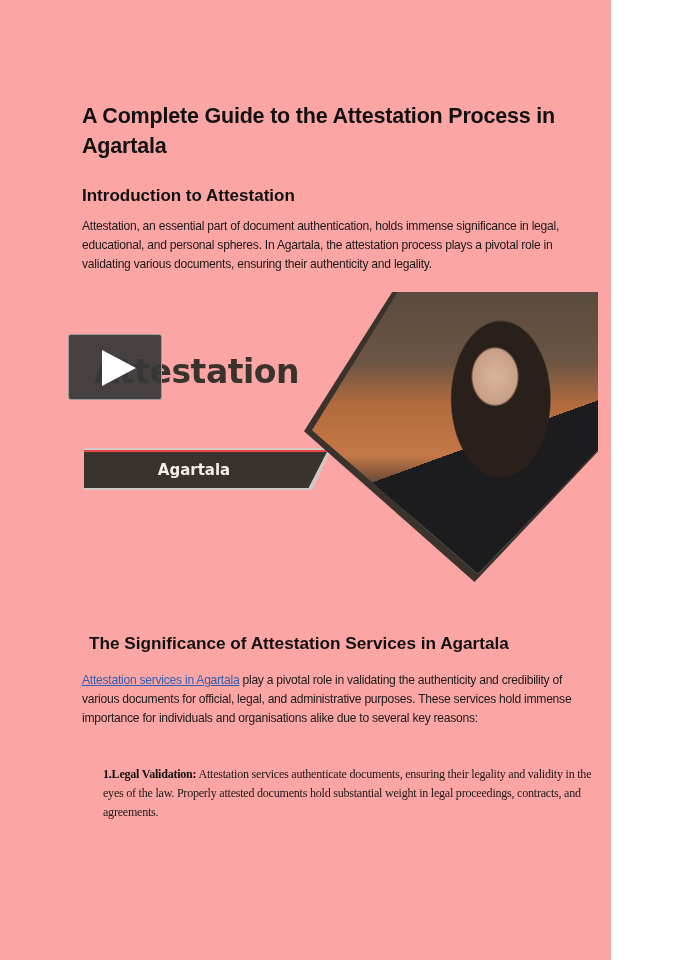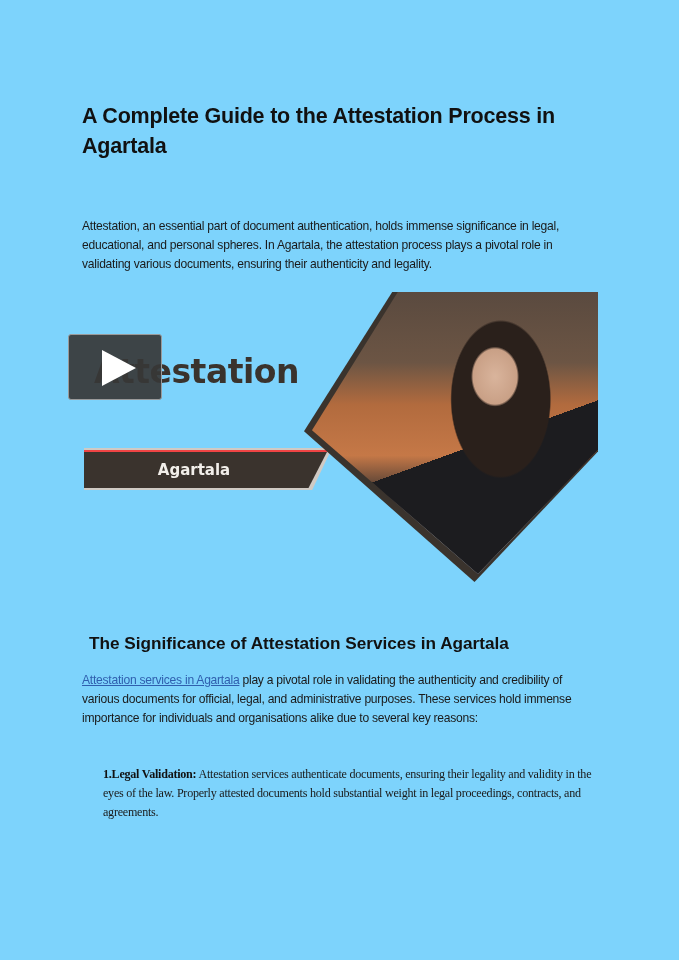--- a/index.html
+++ b/index.html
@@ -1,19 +1,19 @@
 <!DOCTYPE html>
 <html><head>
   <meta charset="utf-8">
   <style>
     * { box-sizing: border-box; margin: 0; padding: 0; }
     html, body { width: 679px; height: 960px; background: #ffffff; overflow: hidden; }
     body { position: relative; font-family: "Liberation Sans", sans-serif; color: #111; }
 
-    .page { position: absolute; left: 0; top: 0; width: 679px; height: 960px; background: #7dd3fc; }
+    .page { position: absolute; left: 0; top: 0; width: 611px; height: 960px; background: #fca5a5; }
 
     .doc-title {
       position: absolute; left: 82px; top: 101px; width: 530px;
       font-family: "Liberation Sans", sans-serif; font-weight: bold;
       font-size: 21.5px; line-height: 30px; color: #111; letter-spacing: -0.2px;
     }
     .h2 {
       position: absolute; left: 82px; font-family: "Liberation Sans", sans-serif;
       font-weight: bold; font-size: 17px; line-height: 22px; color: #111;
     }
@@ -86,20 +86,21 @@
       border-left: 34px solid #ffffff;
     }
   </style>
 </head>
 <body>
 
 <div class="page">
 
   <h1 class="doc-title">A Complete Guide to the Attestation Process in Agartala</h1>
 
+  <h2 class="h2 intro-heading">Introduction to Attestation</h2>
   <p class="para intro-para">Attestation, an essential part of document authentication, holds immense significance in legal, educational, and personal spheres. In Agartala, the attestation process plays a pivotal role in validating various documents, ensuring their authenticity and legality.</p>
 
   <div class="hero">
     <div class="hero-text-1">Attestation</div>
     <div class="hero-band-shadow"></div>
     <div class="hero-band">
       <div class="hero-band-label">Agartala</div>
     </div>
     <div class="diamond-frame"></div>
     <div class="diamond-photo"></div>

